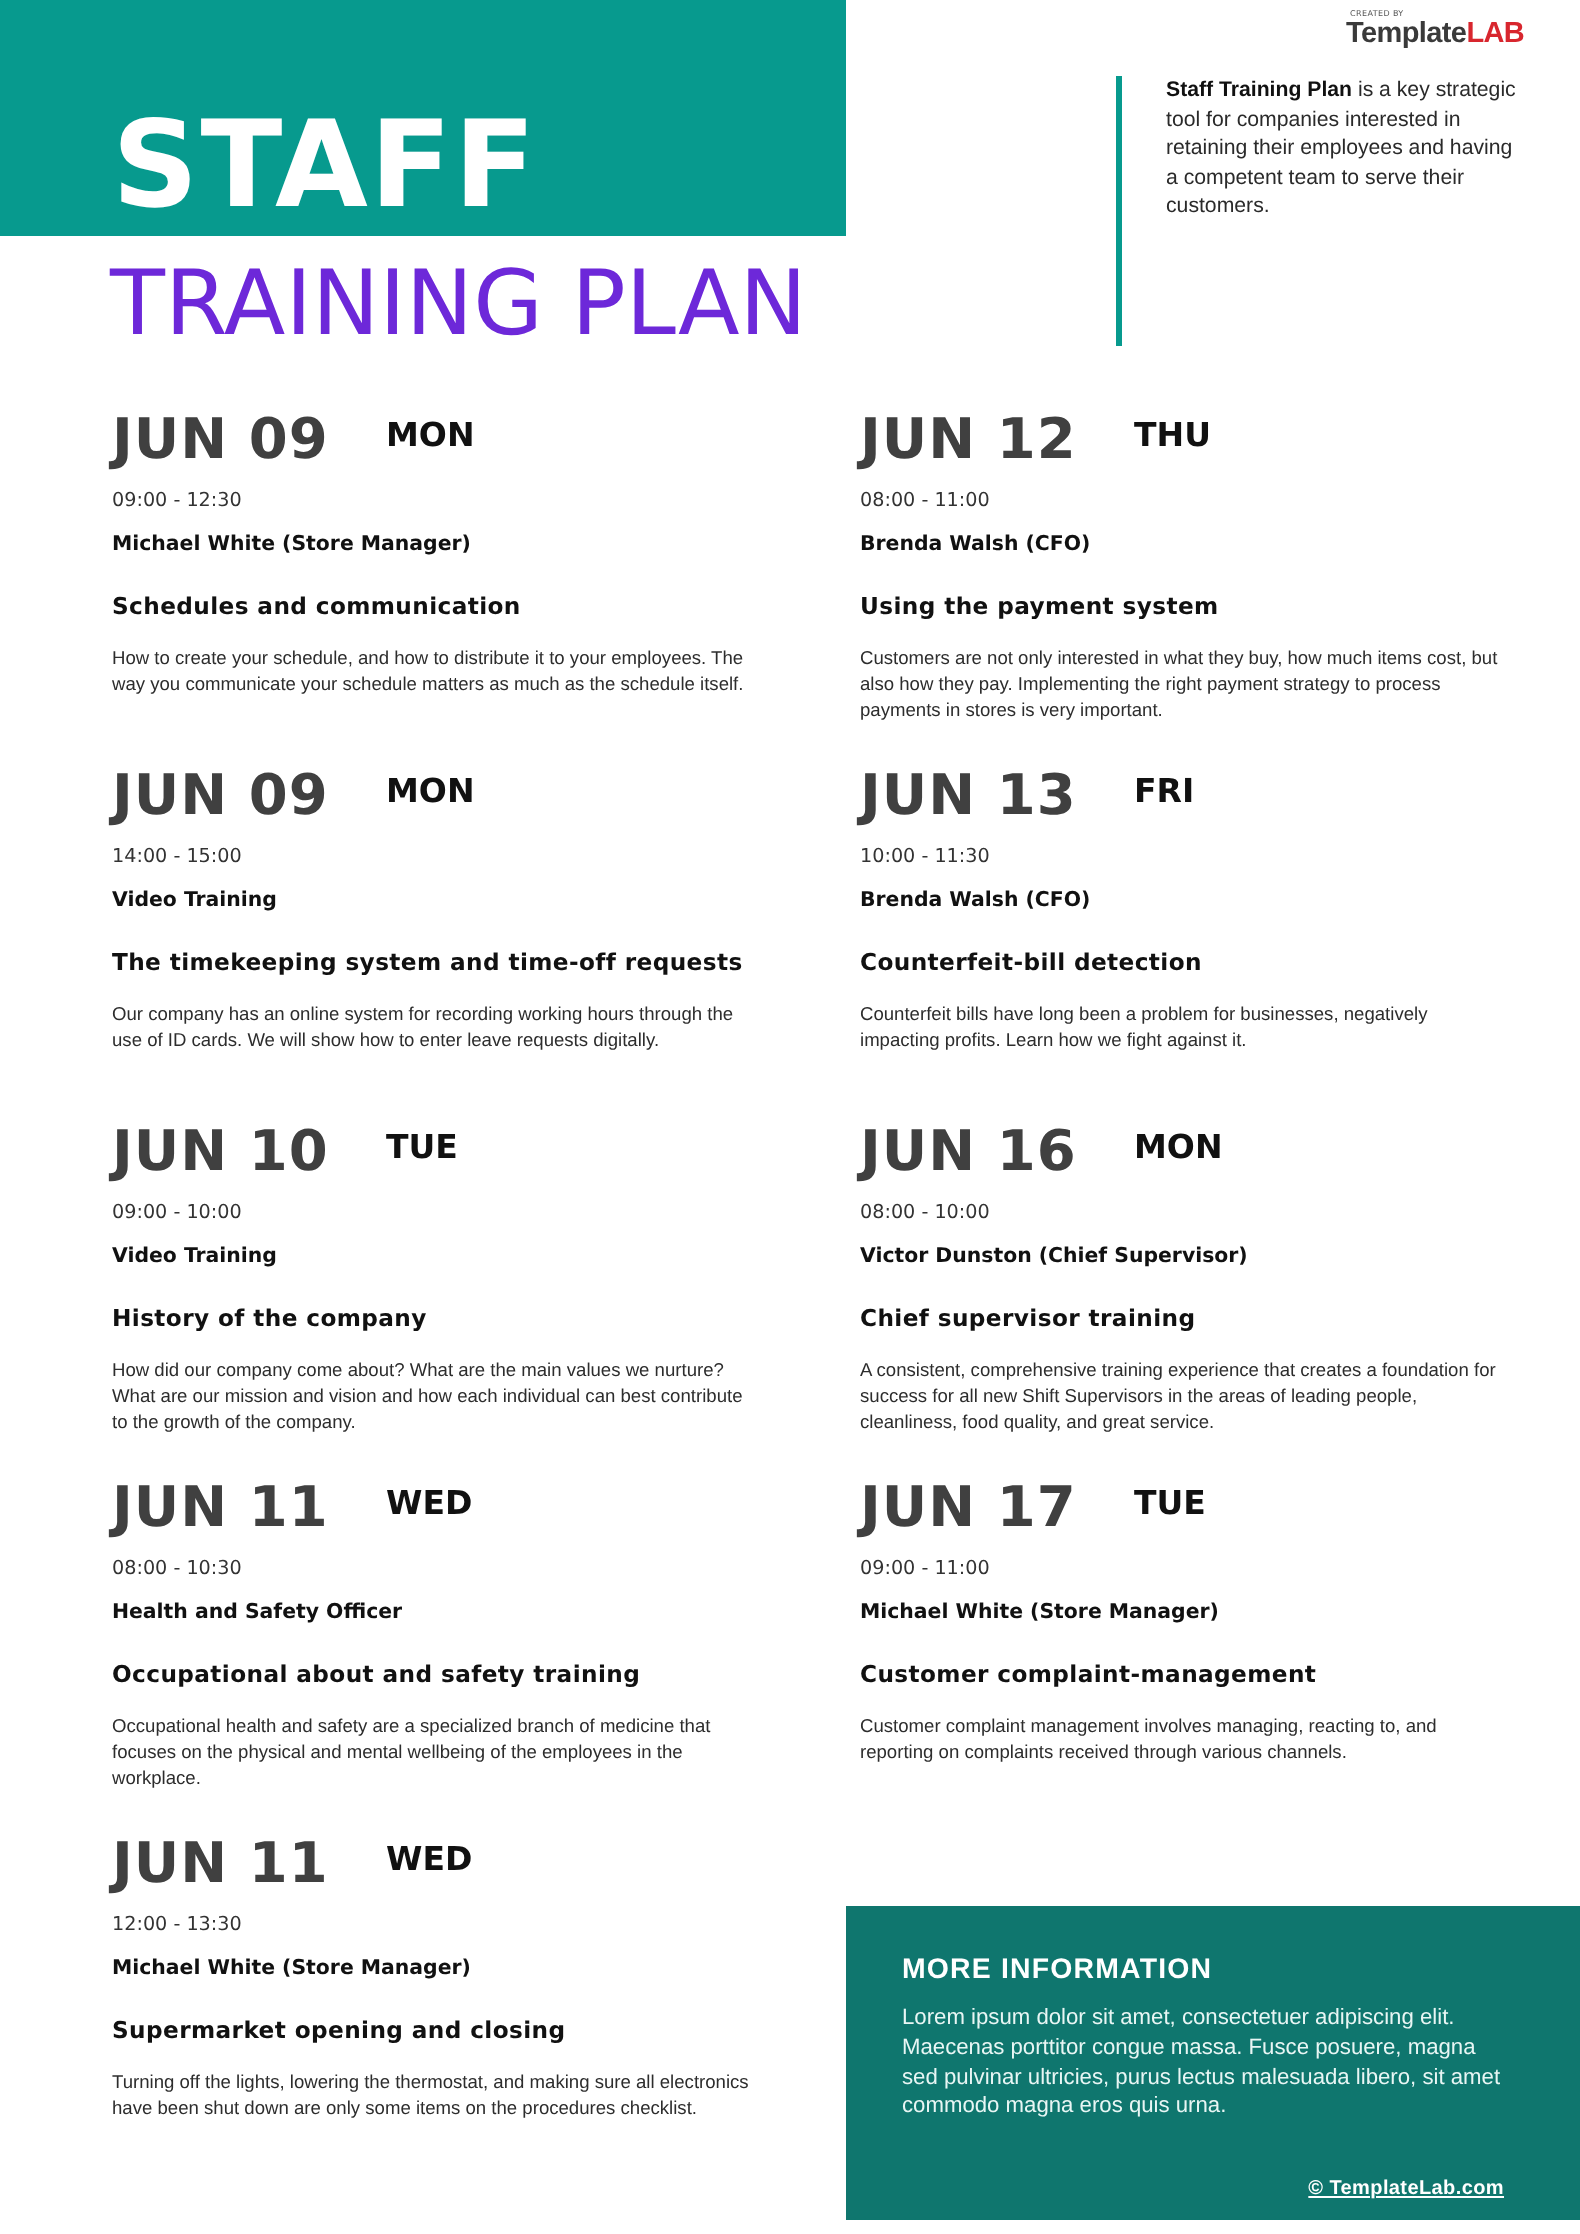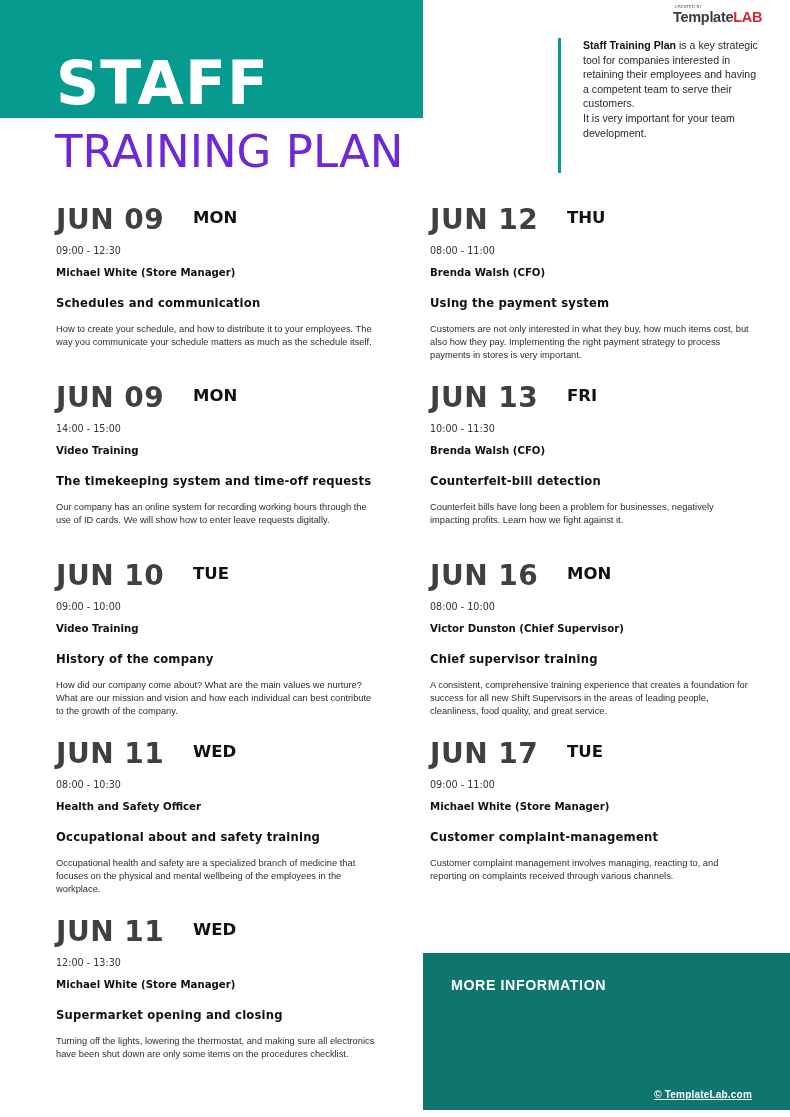--- a/index.html
+++ b/index.html
@@ -98,21 +98,20 @@
 <div class="title-staff">STAFF</div>
 <div class="title-plan">TRAINING PLAN</div>
 
 <div class="logo">
   <div class="logo-createdby">CREATED BY</div>
   <div class="logo-text"><span class="logo-template">Template</span><span class="logo-lab">LAB</span></div>
 </div>
 
 <div class="intro">
   <b>Staff Training Plan</b><span> is a key strategic tool for companies interested in retaining their employees and having a competent team to serve their customers.</span><br>
-  <span>It is very important for your team development.</span>
 </div>
 
 <div class="entry" style="left:56px; top:203px;">
   <div class="date">JUN 09</div>
   <div class="dow">MON</div>
   <div class="time">09:00 - 12:30</div>
   <div class="trainer">Michael White (Store Manager)</div>
   <div class="topic">Schedules and communication</div>
   <div class="desc">How to create your schedule, and how to distribute it to your employees. The way you communicate your schedule matters as much as the schedule itself.</div>
 </div>
@@ -184,14 +183,15 @@
   <div class="date">JUN 17</div>
   <div class="dow">TUE</div>
   <div class="time">09:00 - 11:00</div>
   <div class="trainer">Michael White (Store Manager)</div>
   <div class="topic">Customer complaint-management</div>
   <div class="desc">Customer complaint management involves managing, reacting to, and reporting on complaints received through various channels.</div>
 </div>
 
 <div class="more-info">
   <div class="more-title">MORE INFORMATION</div>
+  <div class="more-text">Lorem ipsum dolor sit amet, consectetuer adipiscing elit. Maecenas porttitor congue massa. Fusce posuere, magna sed pulvinar ultricies, purus lectus malesuada libero, sit amet commodo magna eros quis urna.</div>
   <a class="more-link">© TemplateLab.com</a>
 </div>
 
 </body></html>

